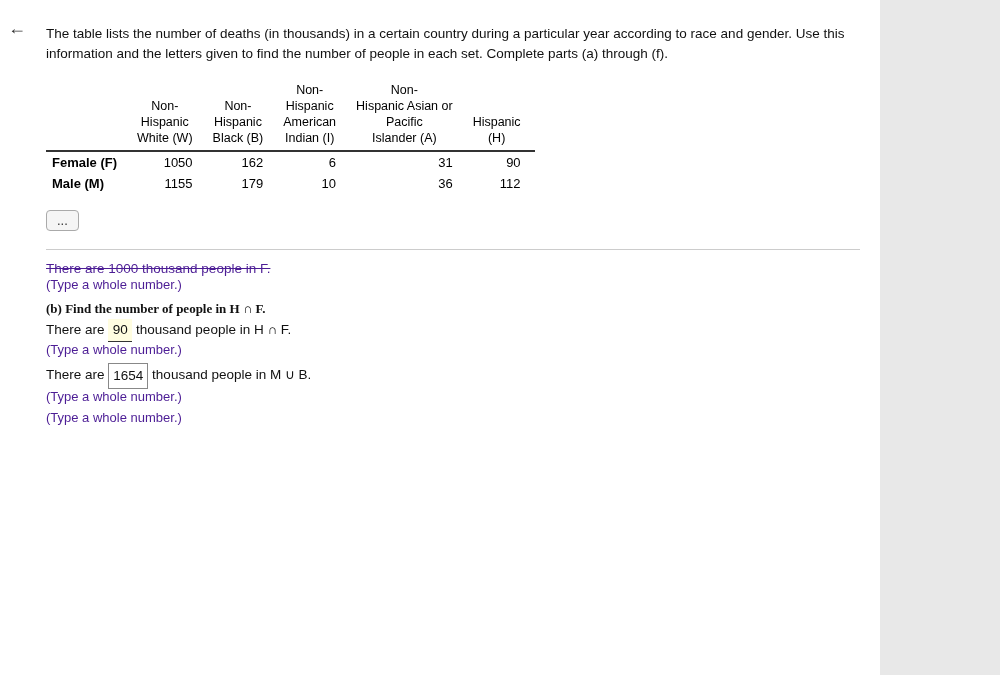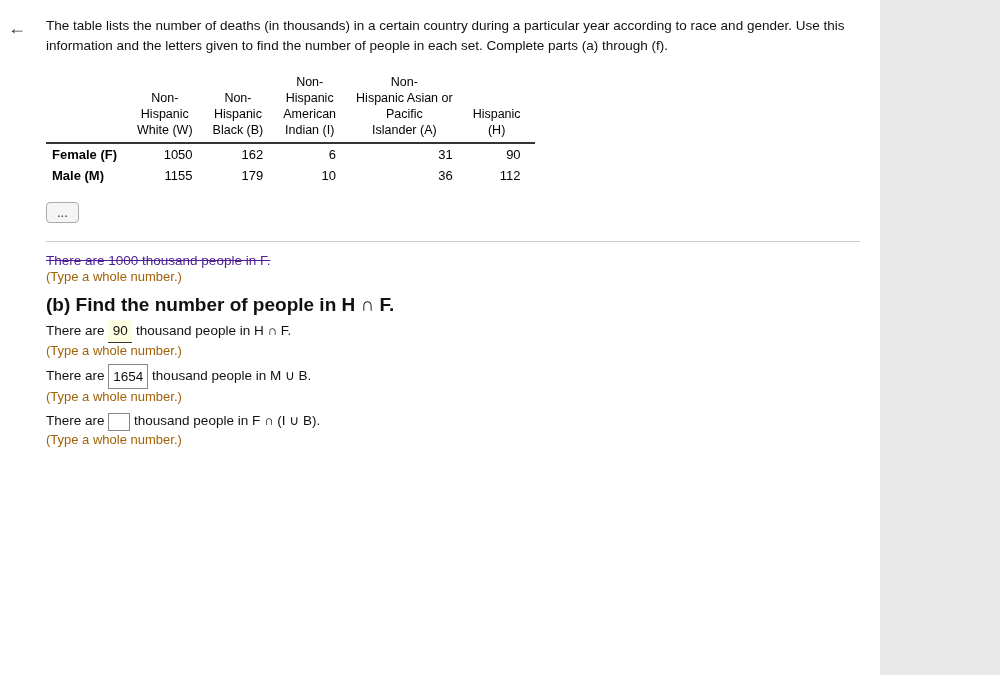--- a/index.html
+++ b/index.html
@@ -36,20 +36,21 @@
       padding: 16px 20px 16px 10px;
       overflow-y: auto;
     }
 
     .problem-text {
       font-size: 13.5px;
       color: #111;
       line-height: 1.5;
       margin-bottom: 14px;
       max-width: 820px;
+      margin-top: 8px;
     }
 
     .table-container {
       margin-bottom: 12px;
       max-width: 700px;
     }
 
     table {
       border-collapse: collapse;
       font-size: 13px;
@@ -150,27 +151,28 @@
       display: inline-block;
       border: 1px solid #888;
       min-width: 22px;
       height: 18px;
       background: #fff;
       vertical-align: middle;
     }
 
     .italic-note {
       font-size: 13px;
-      color: #a16207;
+      color: #4c1d95;
       font-style: normal;
     }
 
     .section-heading {
       font-weight: bold;
-      font-size: 19px;
+      font-size: 13px;
+      font-family: Liberation Serif, serif;
     }
 
     .right-panel {
       width: 120px;
       background: #e8e8e8;
       flex-shrink: 0;
     }
   </style>
 </head>
 <body>
@@ -240,22 +242,17 @@
   <div class="section">
     <p class="section-text">
       <span>There are</span>
       <span class="answer-box">1654</span>
       <span>thousand people in M ∪ B.</span>
     </p>
     <p class="italic-note">(Type a whole number.)</p>
   </div>
 
   <div class="section">
-    <p class="section-text">
-      <span>There are</span>
-      <span class="answer-box-empty"></span>
-      <span>thousand people in F ∩ (I ∪ B).</span>
-    </p>
     <p class="italic-note">(Type a whole number.)</p>
   </div>
 </div>
 
 <div class="right-panel"></div>
 
 </body></html>

